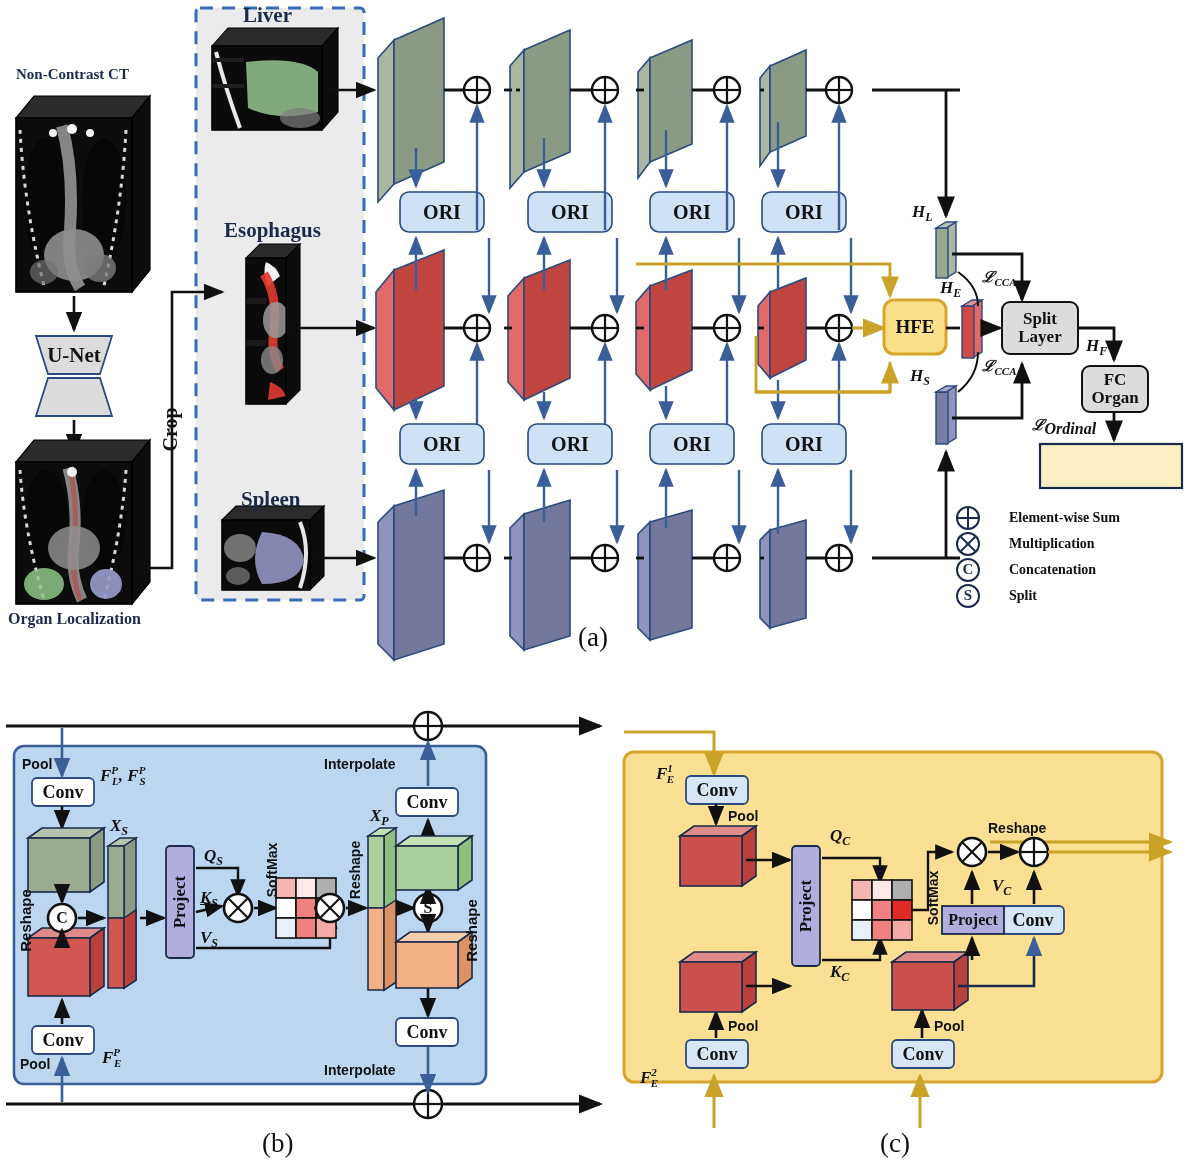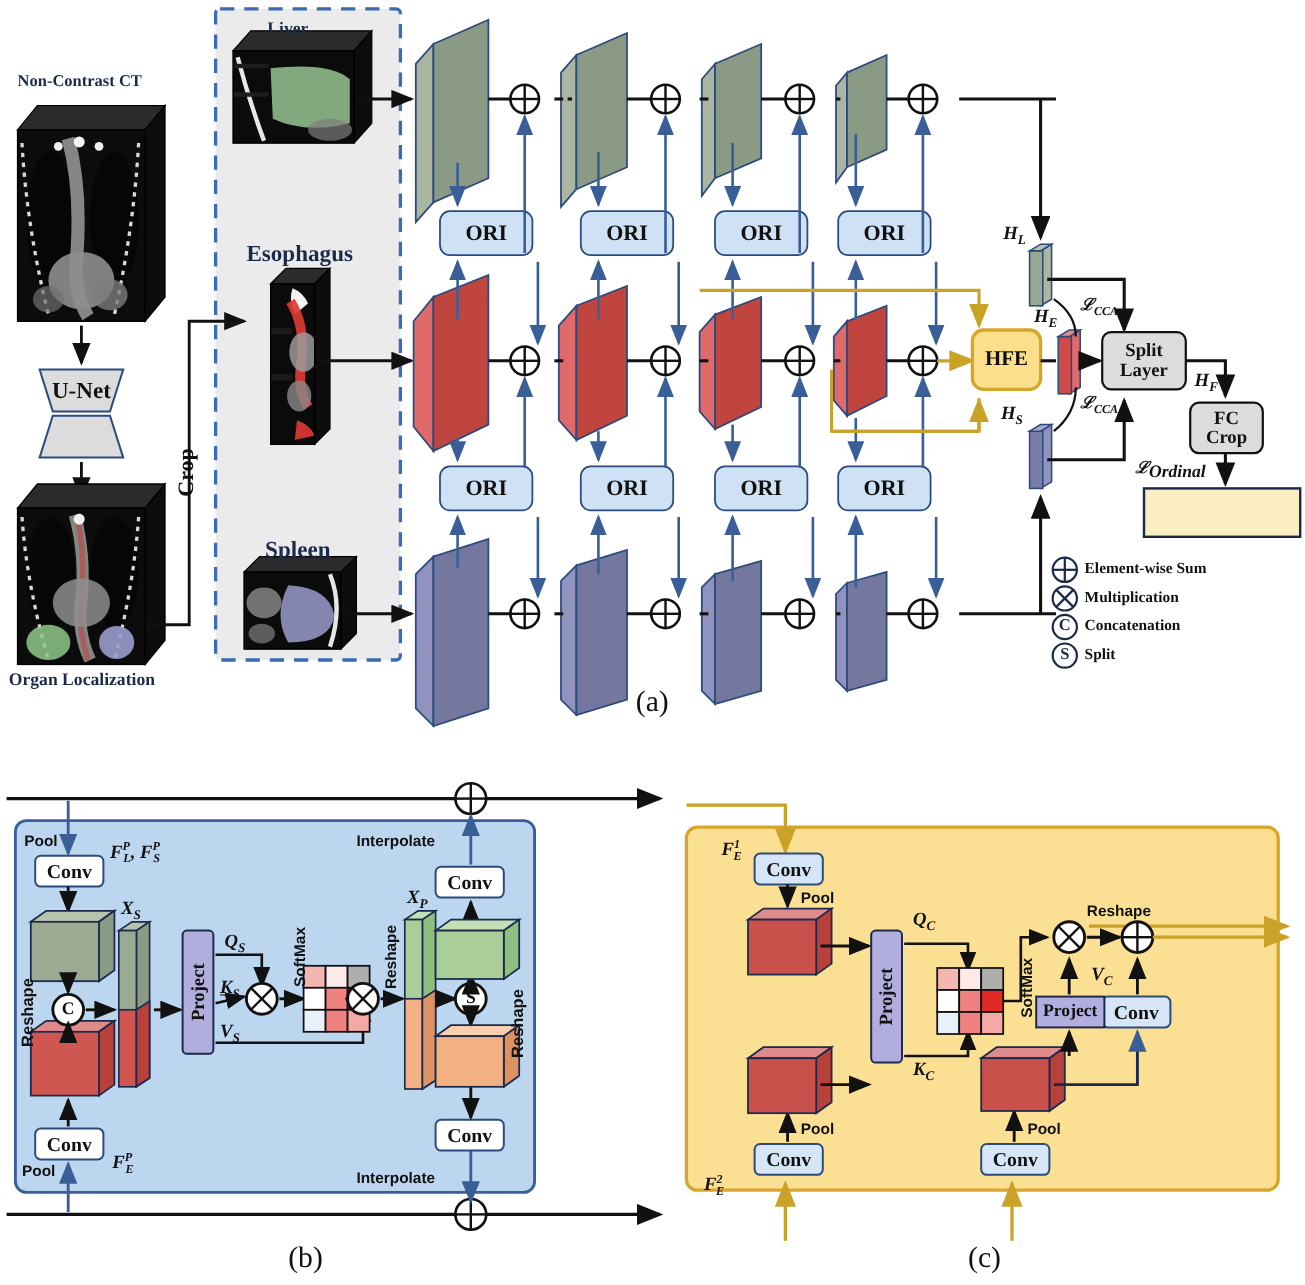--- a/index.html
+++ b/index.html
@@ -12,21 +12,21 @@
   .panel-cap{position:absolute;font-family:"Liberation Serif",serif;
              font-size:27px;color:#111;}
   .boxtxt{position:absolute;display:flex;align-items:center;justify-content:center;
           font-family:"Liberation Serif",serif;font-weight:bold;color:#111;
           text-align:center;line-height:1.05;white-space:pre-line;}
   .sans{font-family:"Liberation Sans",sans-serif;font-weight:bold;}
   .mathlbl{position:absolute;font-family:"Liberation Serif",serif;
            font-style:italic;font-weight:bold;color:#111;white-space:nowrap;}
   .vert{transform:rotate(-90deg);transform-origin:center center;}
   .legend-txt{position:absolute;font-family:"Liberation Serif",serif;
-              font-weight:bold;font-size:14px;color:#111;white-space:nowrap;}
+              font-weight:bold;font-size:14px;color:#111;white-space:nowrap;margin-left:23px;}
 </style>
 </head>
 <body>
 
 <div class="fig">
 
 <svg width="1186" height="1168">
   <defs>
     <marker id="ahB" markerWidth="9" markerHeight="9" refX="7" refY="3.2" orient="auto">
       <path d="M0,0 L8,3.2 L0,6.4 z" fill="#111"></path>
@@ -559,38 +559,38 @@
   <line x1="972" y1="960" x2="972" y2="938" stroke="#111" stroke-width="2.6" marker-end="url(#ahB)"></line>
   <path d="M958,986 L1034,986 L1034,938" stroke="#1b2a4a" stroke-width="2.6" fill="none" marker-end="url(#ahBl)"></path>
 
 </svg>
 
 <div class="lbl" style="left:16px;top:66px;font-size:15px;">Non-Contrast CT</div>
 <div class="boxtxt" style="left:36px;top:338px;width:76px;height:34px;font-size:21px;">U-Net</div>
 <div class="mathlbl vert" style="left:148px;top:418px;font-size:20px;font-style:normal;">Crop</div>
 <div class="lbl" style="left:8px;top:610px;font-size:16px;">Organ Localization</div>
 
-<div class="lbl" style="left:243px;top:18px;font-size:16px;">Liver</div>
+<div class="lbl" style="left:243px;top:3px;font-size:21px;">Liver</div>
 <div class="lbl" style="left:224px;top:218px;font-size:21px;">Esophagus</div>
 <div class="lbl" style="left:241px;top:487px;font-size:21px;">Spleen</div>
 
 <div class="boxtxt" style="left:400px;top:192px;width:84px;height:40px;font-size:20px;">ORI</div>
 <div class="boxtxt" style="left:528px;top:192px;width:84px;height:40px;font-size:20px;">ORI</div>
 <div class="boxtxt" style="left:650px;top:192px;width:84px;height:40px;font-size:20px;">ORI</div>
 <div class="boxtxt" style="left:762px;top:192px;width:84px;height:40px;font-size:20px;">ORI</div>
 <div class="boxtxt" style="left:400px;top:424px;width:84px;height:40px;font-size:20px;">ORI</div>
 <div class="boxtxt" style="left:528px;top:424px;width:84px;height:40px;font-size:20px;">ORI</div>
 <div class="boxtxt" style="left:650px;top:424px;width:84px;height:40px;font-size:20px;">ORI</div>
 <div class="boxtxt" style="left:762px;top:424px;width:84px;height:40px;font-size:20px;">ORI</div>
 
 <div class="boxtxt" style="left:884px;top:300px;width:62px;height:54px;font-size:19px;">HFE</div>
 <div class="boxtxt" style="left:1002px;top:302px;width:76px;height:52px;font-size:17px;">Split
 Layer</div>
 <div class="boxtxt" style="left:1082px;top:366px;width:66px;height:46px;font-size:17px;">FC
-Crop</div>
+Organ</div>
 
 <div class="mathlbl" style="left:912px;top:202px;font-size:17px;">H<sub style="font-size:12px;">L</sub></div>
 <div class="mathlbl" style="left:940px;top:278px;font-size:17px;">H<sub style="font-size:12px;">E</sub></div>
 <div class="mathlbl" style="left:910px;top:366px;font-size:17px;">H<sub style="font-size:12px;">S</sub></div>
 <div class="mathlbl" style="left:1086px;top:336px;font-size:17px;">H<sub style="font-size:12px;">F</sub></div>
 
 <div class="mathlbl" style="left:982px;top:266px;font-size:15px;">ℒ<sub style="font-size:11px;">CCA</sub></div>
 <div class="mathlbl" style="left:982px;top:355px;font-size:15px;">ℒ<sub style="font-size:11px;">CCA</sub></div>
 <div class="mathlbl" style="left:1032px;top:414px;font-size:15px;">ℒ<sub style="font-size:16px;">Ordinal</sub></div>
 

